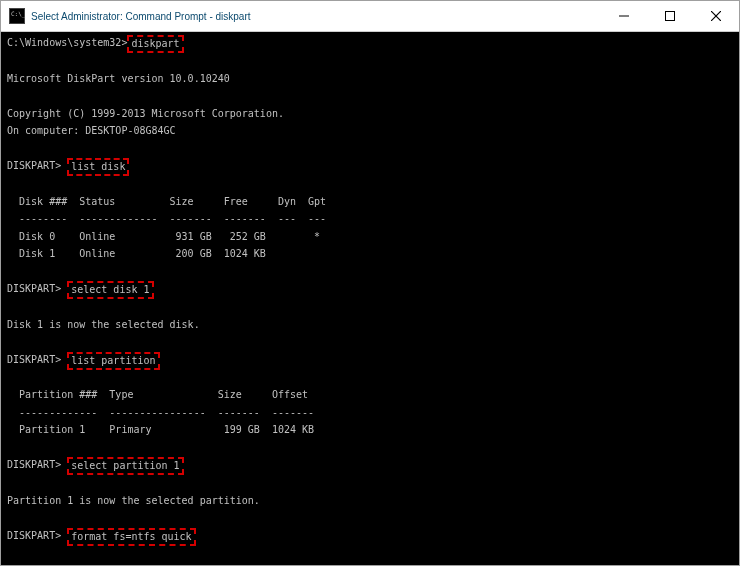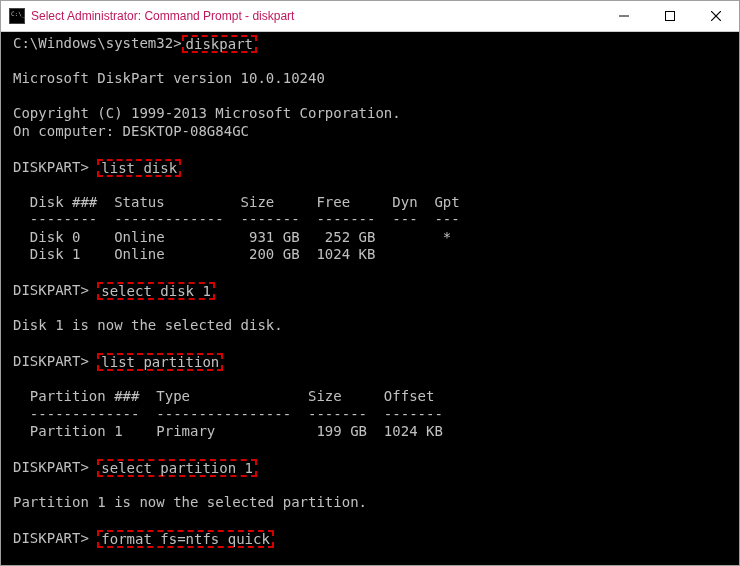--- a/index.html
+++ b/index.html
@@ -28,40 +28,40 @@
   .titlebar-icon::after {
     content: "C:\\_";
     color: #bbb;
     font-size: 6px;
     position: absolute;
     top: 1px; left: 1px;
     font-family: Consolas, monospace;
   }
   .titlebar-text {
     flex: 1;
-    font-size: 12px;
-    color: #be185d;
+    font-size: 10px;
+    color: #0c4a6e;
     white-space: nowrap;
     overflow: hidden;
   }
   .winbtns { display: flex; height: 100%; }
   .winbtn {
     width: 46px;
     display: flex;
     align-items: center;
     justify-content: center;
     color: #000;
   }
   .winbtn svg { width: 10px; height: 10px; }
   .client {
     background: #000;
     height: calc(566px - 31px);
-    padding: 2px 6px 2px 12px;
+    padding: 2px 6px 2px 6px;
     font-family: Consolas, "Lucida Console", monospace;
-    font-size: 14px;
+    font-size: 10px;
     line-height: 17.5px;
     color: #c0c0c0;
     position: relative;
     white-space: pre;
     overflow: hidden;
   }
   .hl {
     border: 2px dashed #d40000;
     padding: 0 2px;
     display: inline-block;

